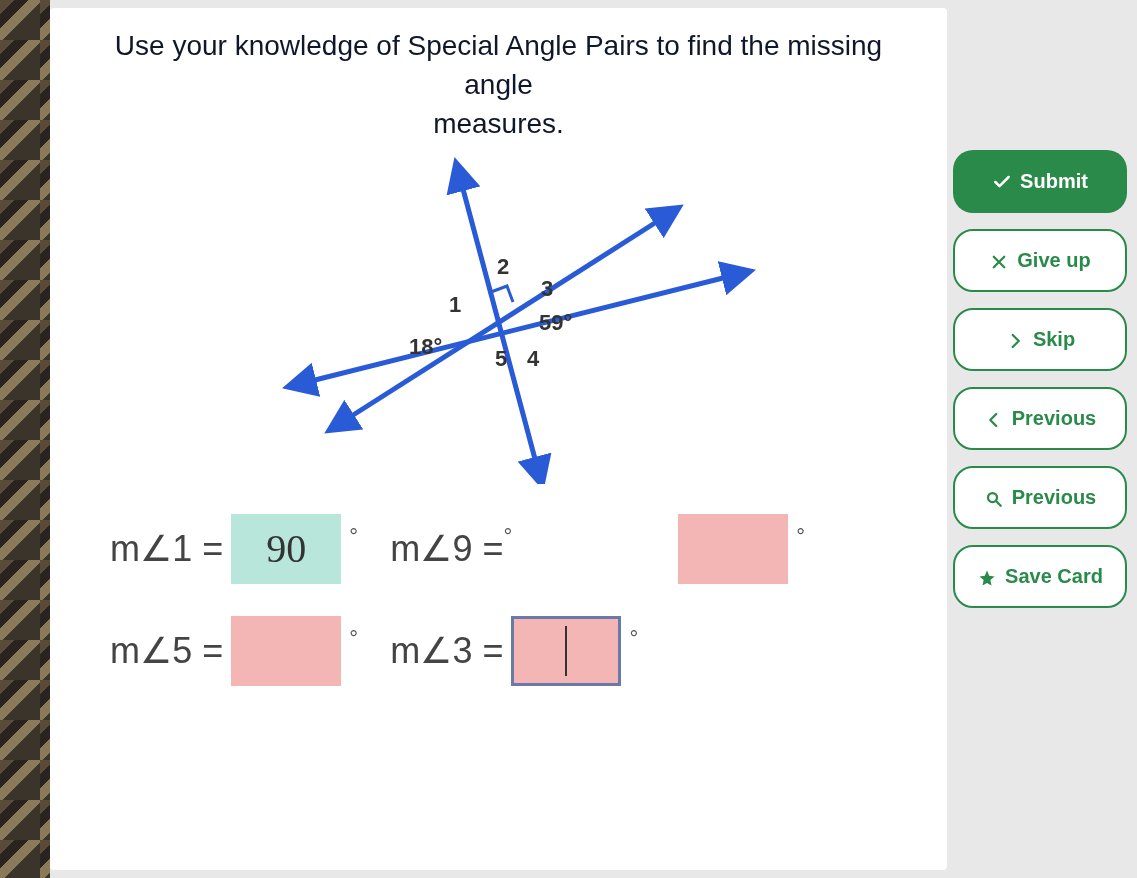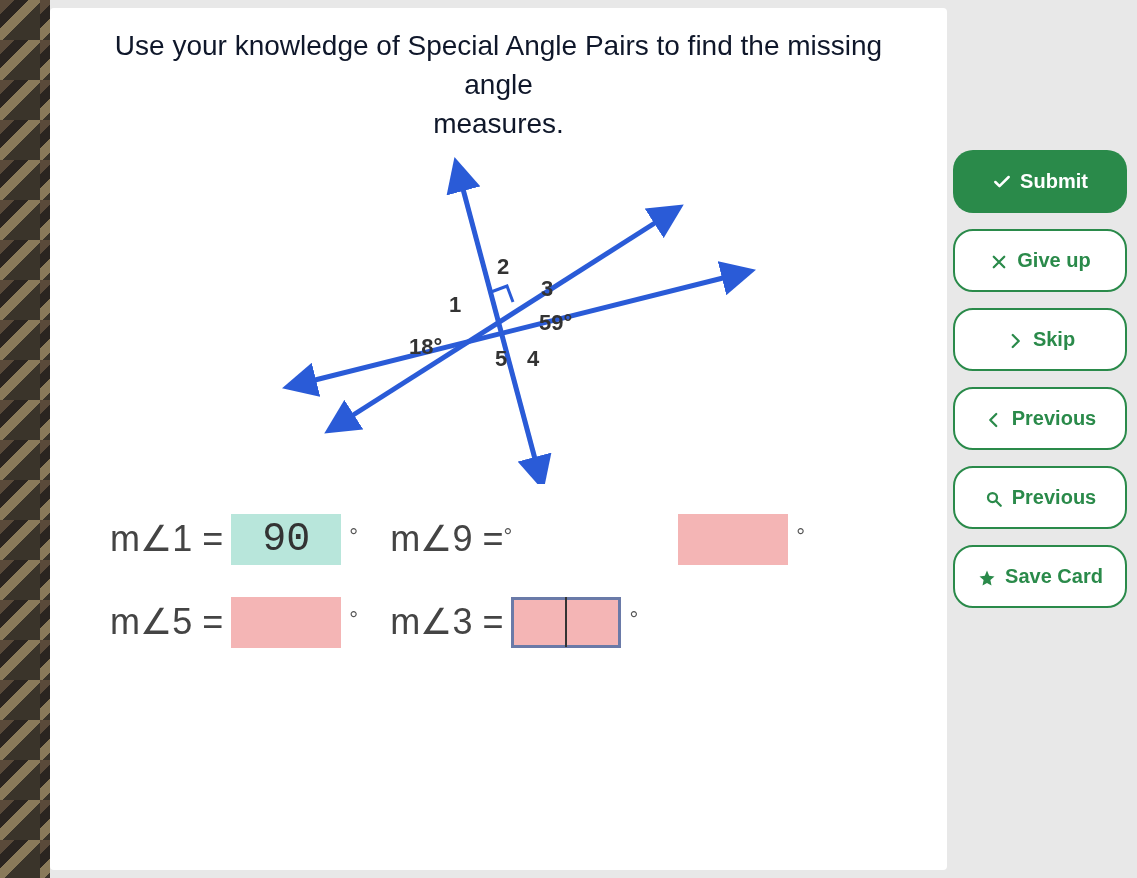--- a/index.html
+++ b/index.html
@@ -55,28 +55,28 @@
   }
   .answer-row {
     display: flex;
     align-items: center;
     font-size: 36px;
     color: #444;
   }
   .angle-label { white-space: nowrap; }
   .answer-box {
     width: 110px;
-    height: 51px;
+    height: 70px;
     margin: 0 8px;
     border: 1px solid transparent;
     display: flex;
     align-items: center;
     justify-content: center;
     font-size: 40px;
-    font-family: Liberation Mono, monospace;
+    font-family: Liberation Serif, serif;
     color: #333;
   }
   .answer-box.correct { background: #b8e6db; }
   .answer-box.empty { background: #f4b5b5; }
   .answer-box.active {
     background: #f4b5b5;
     border: 3px solid #6a7aa8;
     position: relative;
   }
   .cursor-bar {

